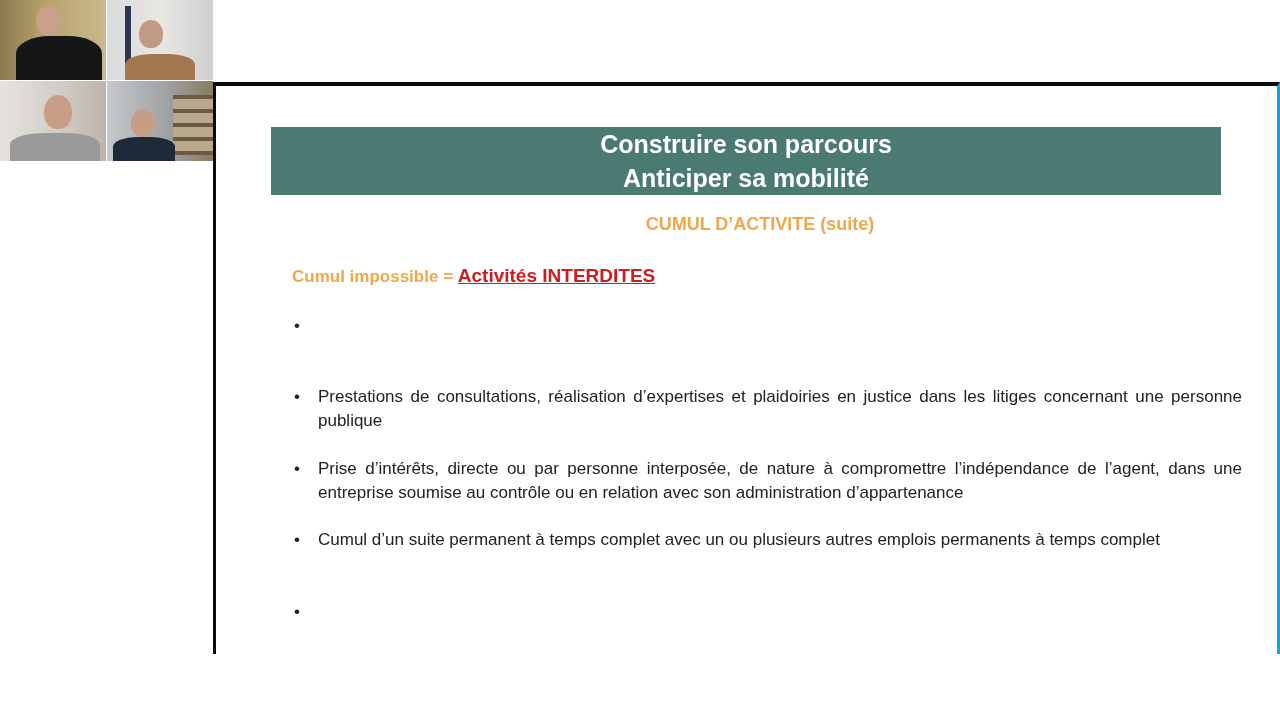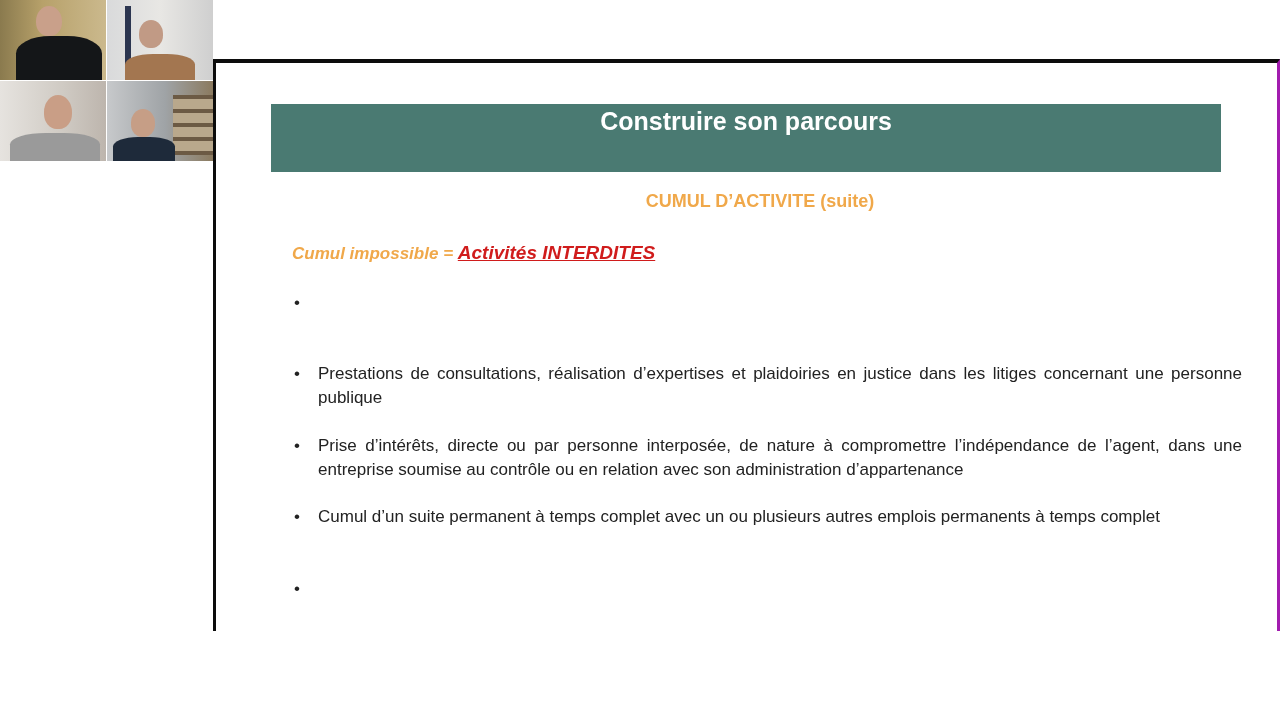--- a/index.html
+++ b/index.html
@@ -26,36 +26,36 @@
     .t3 .head { left: 44px; top: 14px; width: 28px; height: 34px; background: #c99e86; }
     .t3 .body { left: 10px; top: 52px; width: 90px; height: 28px; background: #9a9a9a; }
     .t4 { left: 107px; top: 81px; }
     .t4 .bg { background: linear-gradient(90deg, #c7c9cb 0%, #9fa3a6 55%, #8b7a5f 100%); }
     .t4 .head { left: 24px; top: 28px; width: 24px; height: 28px; background: #c69e86; }
     .t4 .body { left: 6px; top: 56px; width: 62px; height: 24px; background: #1e2a3a; }
     .t4 .shelf { position: absolute; left: 66px; top: 14px; width: 40px; height: 60px;
       background: repeating-linear-gradient(180deg, #6c5a44 0 4px, #b9a88c 4px 14px); }
 
     .slide-frame {
-      position: absolute; left: 213px; top: 59px; width: 1061px; height: 568px;
-      border-top: 4px solid #0c0c0c; border-left: 3px solid #0c0c0c; border-right: 3px solid #a21caf;
+      position: absolute; left: 213px; top: 82px; width: 1061px; height: 568px;
+      border-top: 4px solid #0c0c0c; border-left: 3px solid #0c0c0c; border-right: 3px solid #0ea5e9;
       background: #ffffff;
     }
     .title-band {
       position: absolute; left: 55px; top: 41px; width: 950px; height: 68px;
       background: #4a7a72; color: #ffffff; text-align: center; font-weight: bold;
       font-size: 25px; line-height: 34px;
     }
     .title-band div { white-space: nowrap; }
     .subtitle {
       position: absolute; left: 0; width: 100%; top: 128px; text-align: center;
       color: #f0a84a; font-weight: bold; font-size: 18px; padding-left: 27px; box-sizing: border-box;
     }
     .lead {
-      position: absolute; left: 76px; top: 179px; font-size: 17px; font-weight: bold; white-space: nowrap; font-style: italic;
+      position: absolute; left: 76px; top: 179px; font-size: 17px; font-weight: bold; white-space: nowrap;
     }
     .lead .l1 { color: #f0a84a; }
     .lead .l2 { color: #d01c1c; text-decoration: underline; font-size: 19px; }
     .bullets { position: absolute; left: 76px; top: 228px; width: 950px; }
     .bullet {
       position: absolute; left: 0; width: 950px; font-size: 17px; line-height: 24px; color: #222222;
       padding-left: 26px; box-sizing: border-box; text-align: justify;
     }
     .bullet .dot { position: absolute; left: 2px; top: 0; }
     .b1 { top: 0; }
@@ -88,20 +88,21 @@
     <div class="bg"></div>
     <div class="shelf"></div>
     <div class="body"></div>
     <div class="head"></div>
   </div>
 </div>
 
 <div class="slide-frame">
   <div class="title-band">
     <div>Construire son parcours</div>
+    <div>Anticiper sa mobilité</div>
   </div>
   <div class="subtitle">CUMUL D’ACTIVITE (suite)</div>
   <div class="lead">
     <span class="l1">Cumul impossible = </span><span class="l2">Activités INTERDITES</span>
   </div>
   <div class="bullets">
     <div class="bullet b1">
       <span class="dot">•</span>
     </div>
     <div class="bullet b2">

